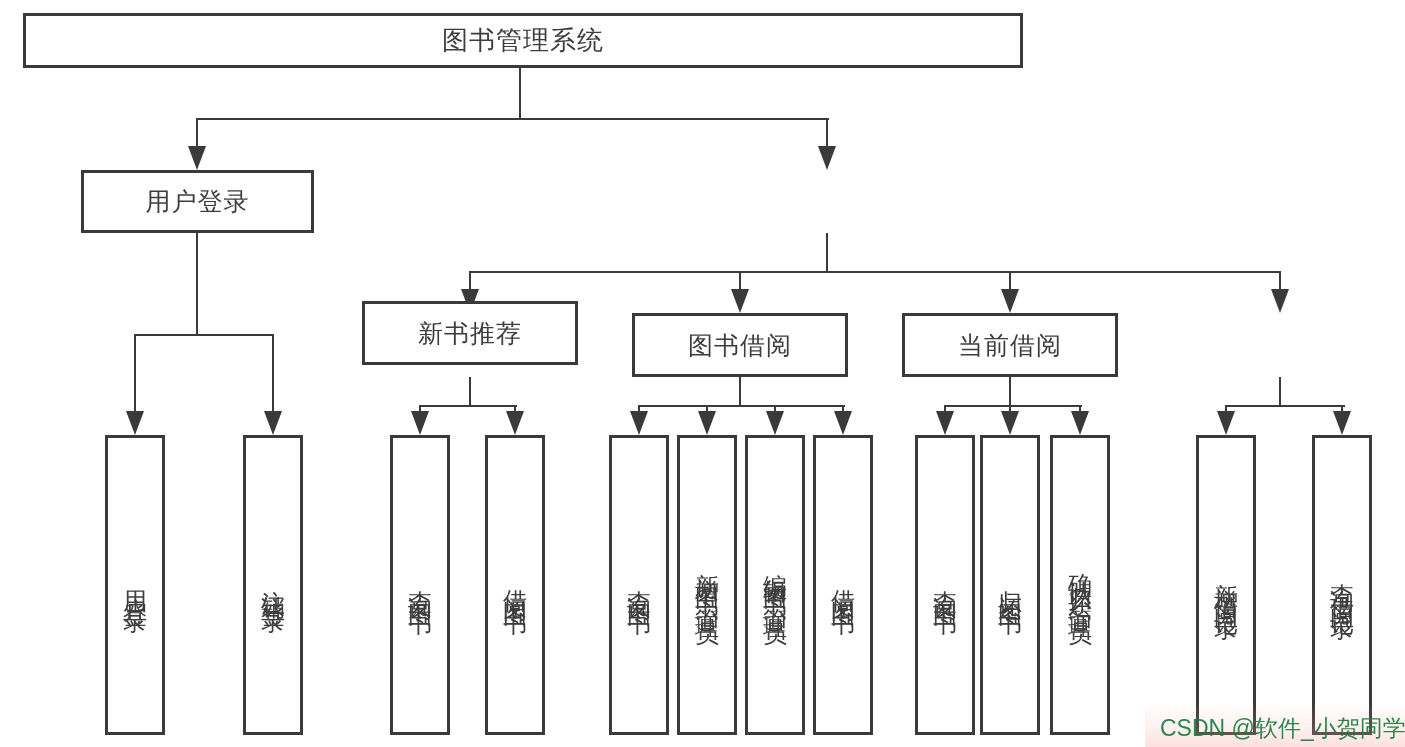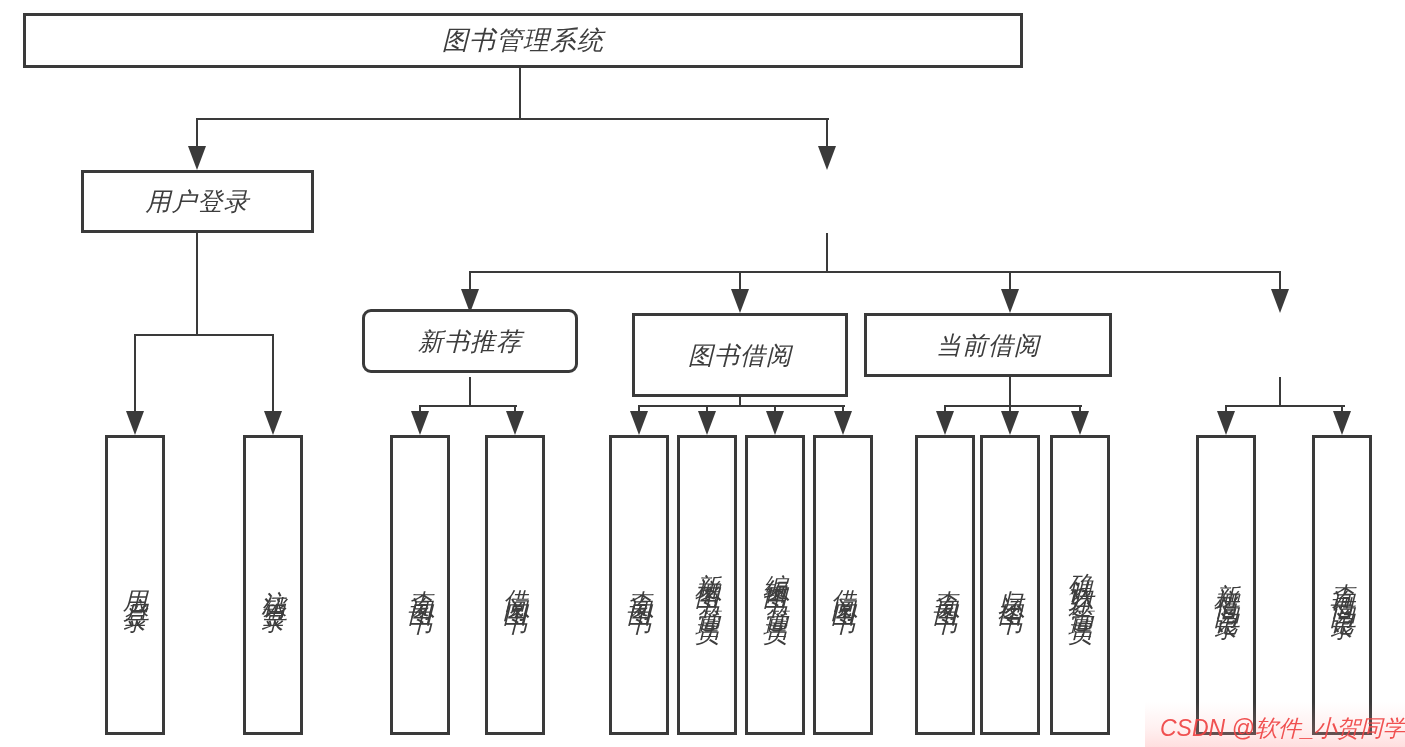--- a/index.html
+++ b/index.html
@@ -3,21 +3,20 @@
 <meta charset="utf-8">
 <style>
   html, body { margin: 0; padding: 0; background: #ffffff; }
   .canvas {
     position: relative;
     width: 1405px;
     height: 747px;
     background: #ffffff;
     overflow: hidden;
     font-family: "Liberation Sans", "DejaVu Sans", sans-serif;
-    font-style: italic;
   }
   
   .line {
     position: absolute;
     background: #3a3a3a;
     z-index: 1;
   }
   
   .arrow {
     position: absolute;
@@ -64,21 +63,21 @@
     font-size: 24px;
     line-height: 1;
     letter-spacing: 7px;
     white-space: nowrap;
   }
   .watermark {
     position: absolute;
     left: 1160px;
     top: 713px;
     font-size: 23px;
-    color: #ef4444;
+    color: #15803d;
     opacity: 0.92;
     z-index: 6;
     white-space: nowrap;
   }
   .wm-tint {
     position: absolute;
     left: 1145px;
     top: 702px;
     width: 260px;
     height: 45px;
@@ -152,27 +151,27 @@
   <div class="arrow" style="left:1333px; top:411px;"></div>
 
   <div class="hbox title" style="left:23px; top:13px; width:1000px; height:55px;">
     <span>图书管理系统</span>
   </div>
 
   <div class="hbox" style="left:81px; top:170px; width:233px; height:63px;">
     <span>用户登录</span>
   </div>
 
-  <div class="hbox" style="left:362px; top:309px; width:216px; height:64px;border-radius:9px;">
+  <div class="hbox" style="left:362px; top:301px; width:216px; height:64px;">
     <span>新书推荐</span>
   </div>
-  <div class="hbox" style="left:632px; top:313px; width:216px; height:84px;">
+  <div class="hbox" style="left:632px; top:313px; width:216px; height:64px;">
     <span>图书借阅</span>
   </div>
-  <div class="hbox" style="left:864px; top:313px; width:248px; height:64px;text-align:right;">
+  <div class="hbox" style="left:902px; top:313px; width:216px; height:64px;text-align:right;">
     <span>当前借阅</span>
   </div>
 
   <div class="vbox" style="left:105px;">
     <span class="vtext">用户登录</span>
   </div>
   <div class="vbox" style="left:243px;">
     <span class="vtext">注销登录</span>
   </div>
 

